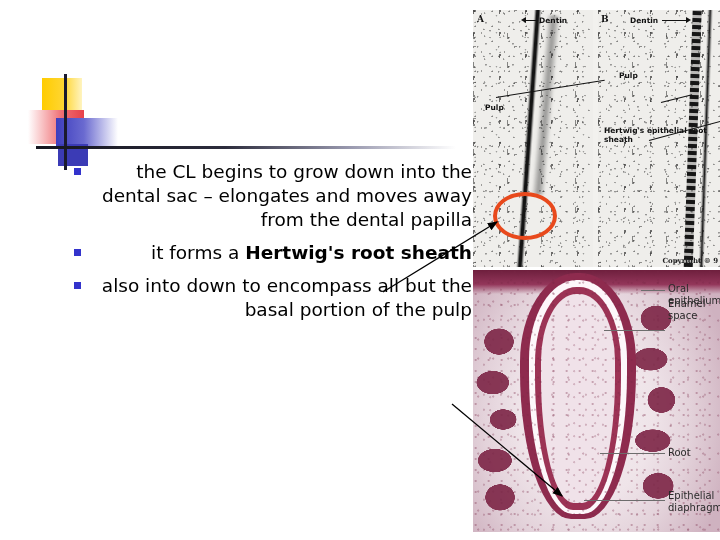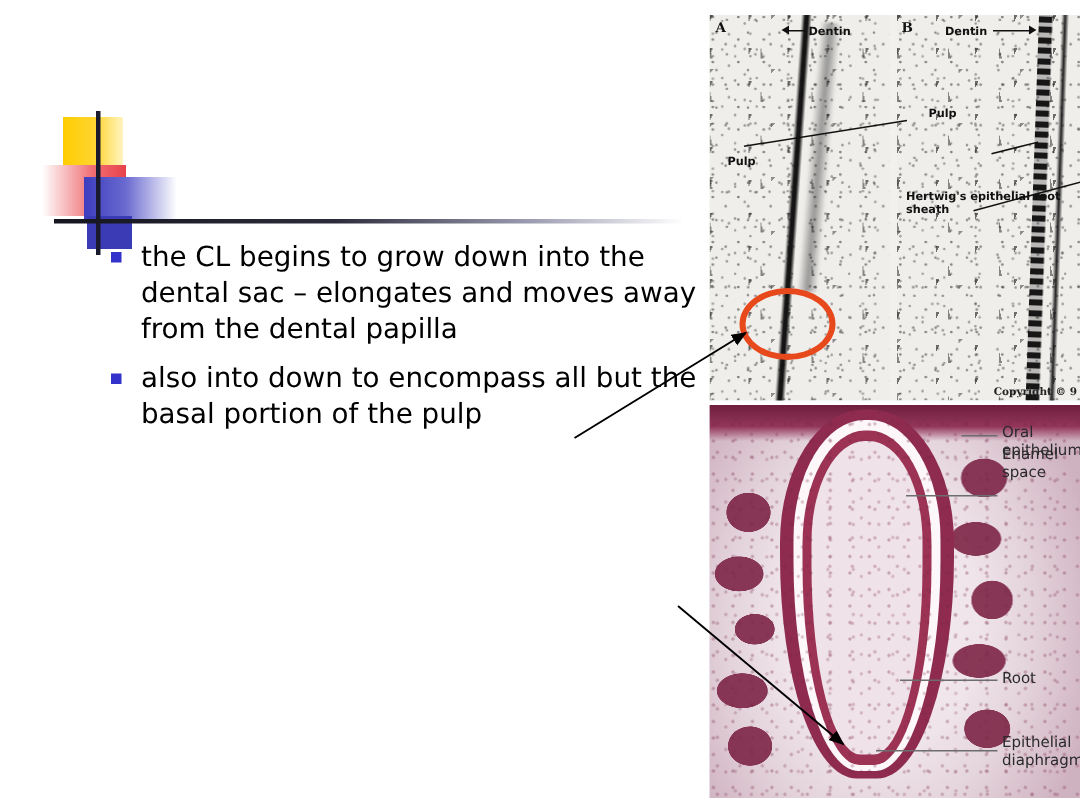--- a/index.html
+++ b/index.html
@@ -71,20 +71,21 @@
   
   #bullet-list {
     position: absolute;
     left: 72px; top: 160px;
     width: 400px;
   }
   .bullet-row {
     position: relative;
     padding-left: 22px;
     margin-bottom: 9px;
+    text-align: right;
   }
   .bullet-marker {
     position: absolute;
     left: 2px; top: 8px;
     width: 7px; height: 7px;
     background: #3333cc;
   }
   .bullet-text {
     font-family: "DejaVu Sans", sans-serif;
     font-size: 18.5px;
@@ -335,20 +336,26 @@
 
   <div id="bullet-list">
 
     <div class="bullet-row">
       <span class="bullet-marker"></span>
       <div class="bullet-text">
         <span>the CL begins to grow down into the dental sac – elongates and moves away from the dental papilla</span>
       </div>
     </div>
 
+    <div class="bullet-row">
+      <span class="bullet-marker"></span>
+      <div class="bullet-text">
+        <span>it forms a </span><b>Hertwig's root sheath</b>
+      </div>
+    </div>
 
 
     <div class="bullet-row">
       <span class="bullet-marker"></span>
       <div class="bullet-text">
         <span>also into down to encompass all but the basal portion of the pulp</span>
       </div>
     </div>
 
   </div>

